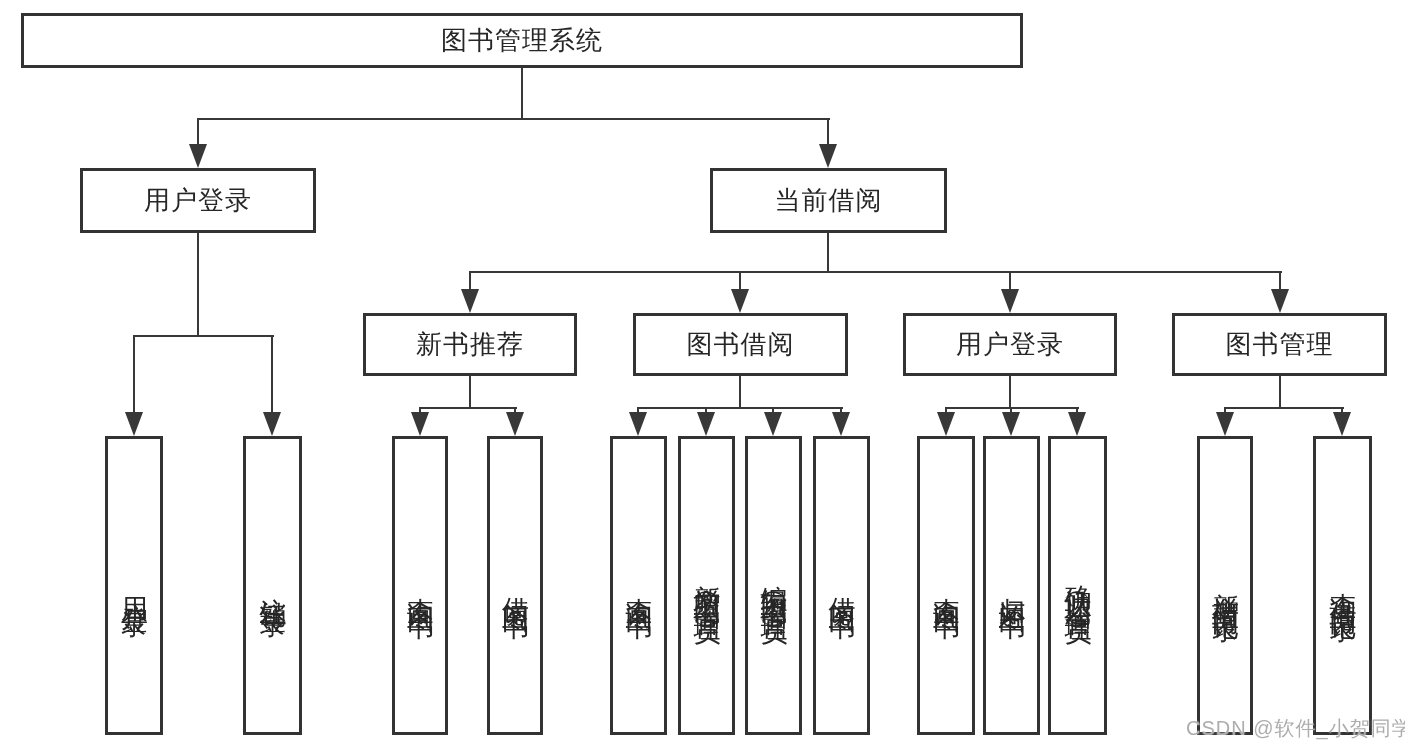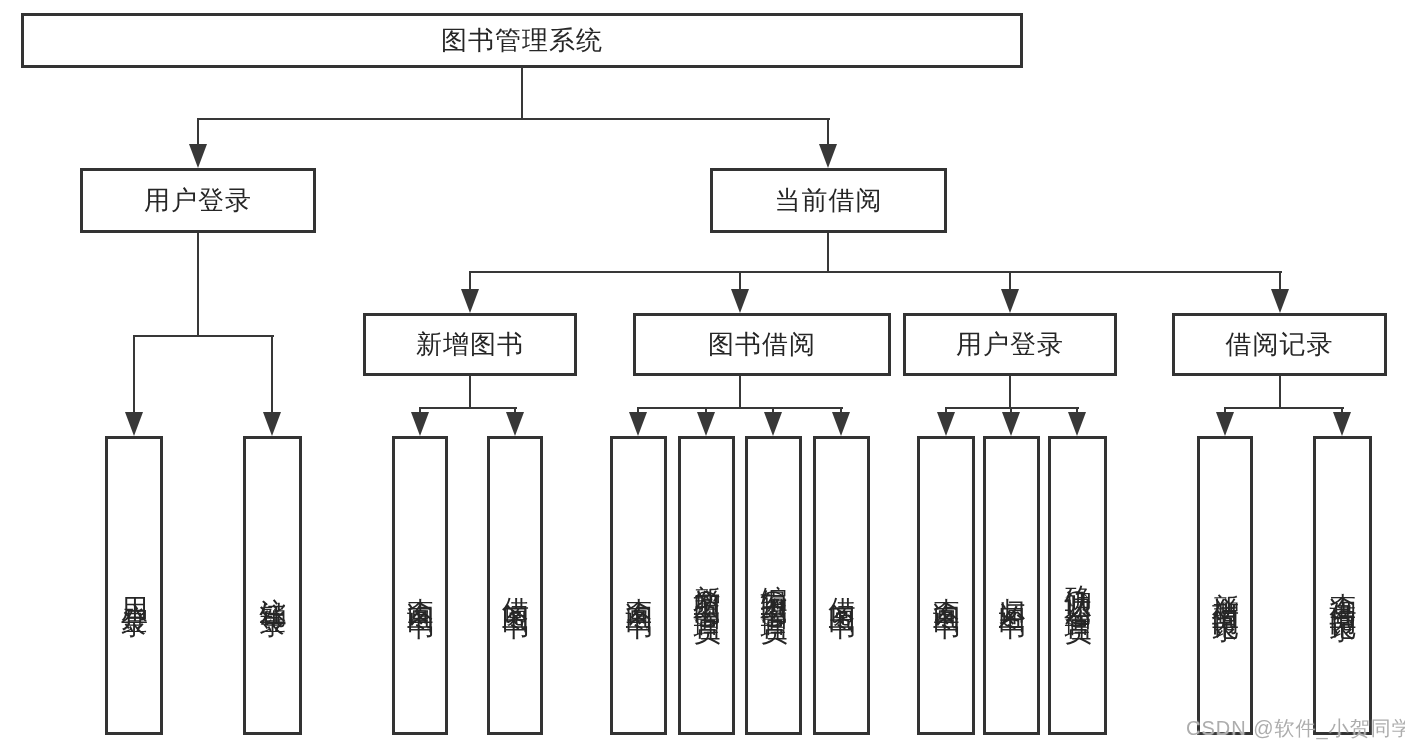--- a/index.html
+++ b/index.html
@@ -63,30 +63,30 @@
   <div class="line" style="left:469px;top:271px;width:2px;height:22px;"></div>
   <div class="line" style="left:739px;top:271px;width:2px;height:22px;"></div>
   <div class="line" style="left:1009px;top:271px;width:2px;height:22px;"></div>
   <div class="line" style="left:1279px;top:271px;width:2px;height:22px;"></div>
   <div class="arrow" style="left:461px;top:289px;"></div>
   <div class="arrow" style="left:731px;top:289px;"></div>
   <div class="arrow" style="left:1001px;top:289px;"></div>
   <div class="arrow" style="left:1271px;top:289px;"></div>
 
   <div class="box hlabel" style="left:363px;top:313px;width:214px;height:63px;">
-    <span>新增图书</span>
+    <span>新书推荐</span>
   </div>
-  <div class="box hlabel" style="left:633px;top:313px;width:258px;height:63px;">
+  <div class="box hlabel" style="left:633px;top:313px;width:215px;height:63px;">
     <span>图书借阅</span>
   </div>
   <div class="box hlabel" style="left:903px;top:313px;width:214px;height:63px;">
     <span>用户登录</span>
   </div>
   <div class="box hlabel" style="left:1172px;top:313px;width:215px;height:63px;">
-    <span>借阅记录</span>
+    <span>图书管理</span>
   </div>
 
   <div class="line" style="left:469px;top:376px;width:2px;height:33px;"></div>
   <div class="line" style="left:419px;top:407px;width:98px;height:2px;"></div>
   <div class="line" style="left:419px;top:407px;width:2px;height:10px;"></div>
   <div class="line" style="left:514px;top:407px;width:2px;height:10px;"></div>
   <div class="arrow" style="left:411px;top:412px;"></div>
   <div class="arrow" style="left:506px;top:412px;"></div>
 
   <div class="line" style="left:739px;top:376px;width:2px;height:33px;"></div>

